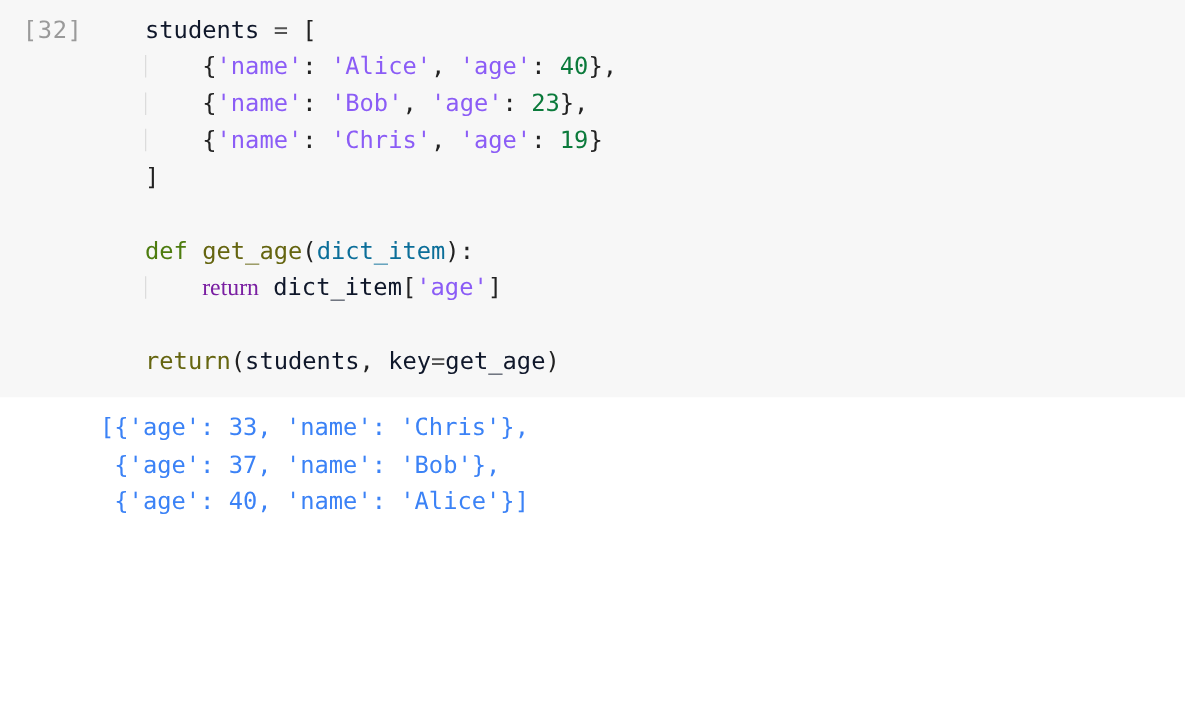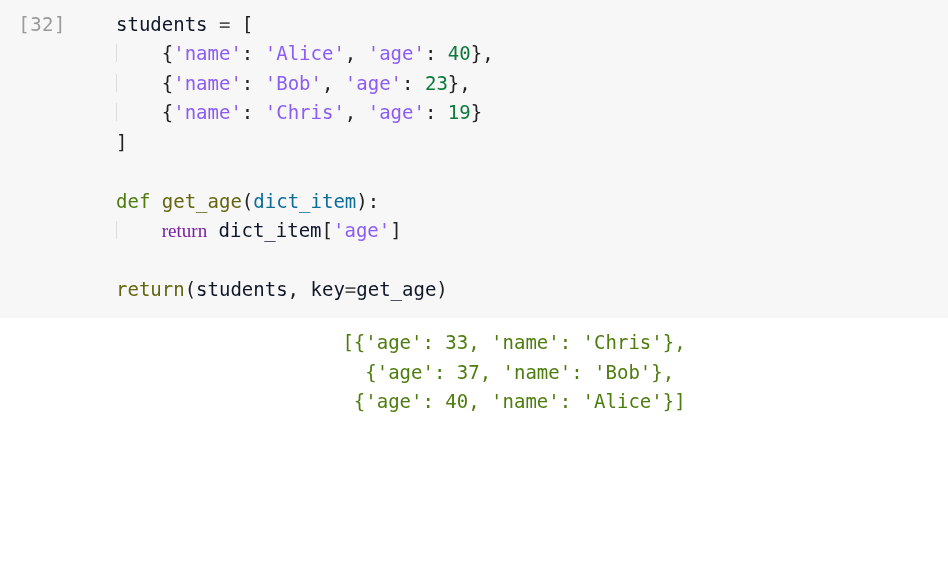--- a/index.html
+++ b/index.html
@@ -43,22 +43,21 @@
     background: #ffffff;
     padding: 10px 0 8px 0;
   }
   .output-prompt {
     width: 80px;
     flex: 0 0 80px;
   }
   .output {
     white-space: pre;
     flex: 1;
-    color: #4d7c0f;
-    text-align: center;
+    color: #3b82f6;
   }
 
   
   .guide {
     position: relative;
   }
   .guide::before {
     content: "";
     position: absolute;
     left: 0;

